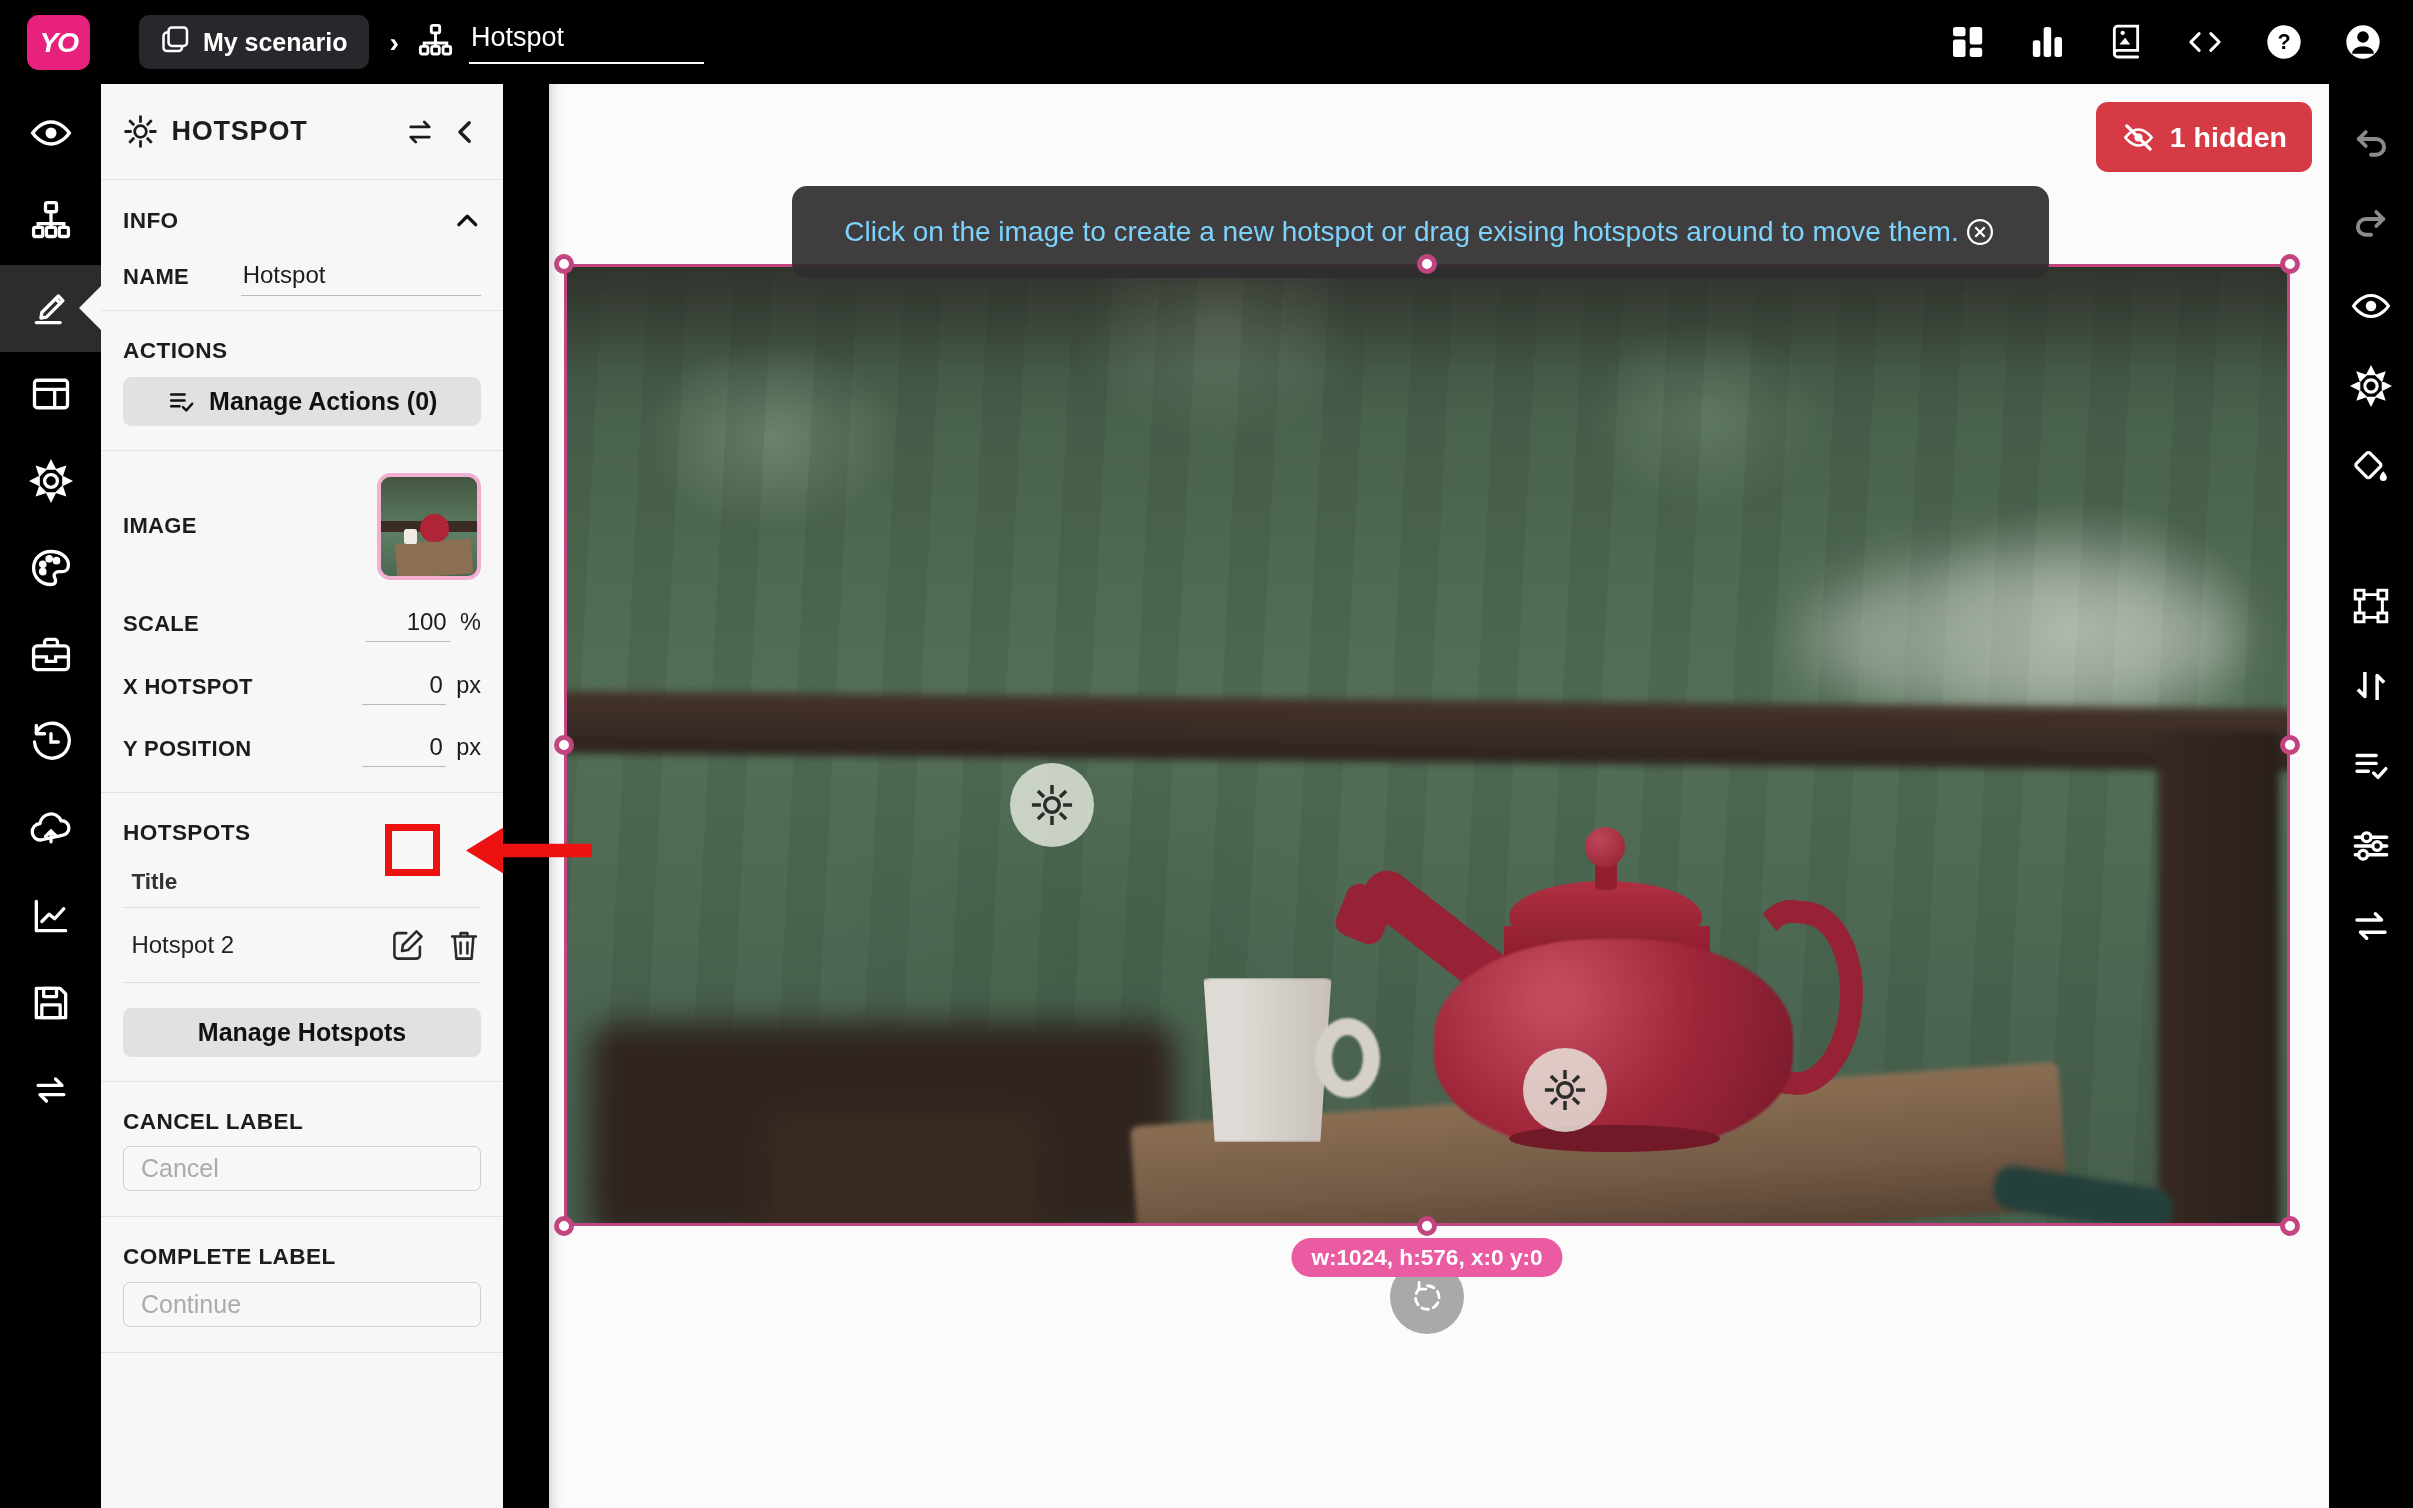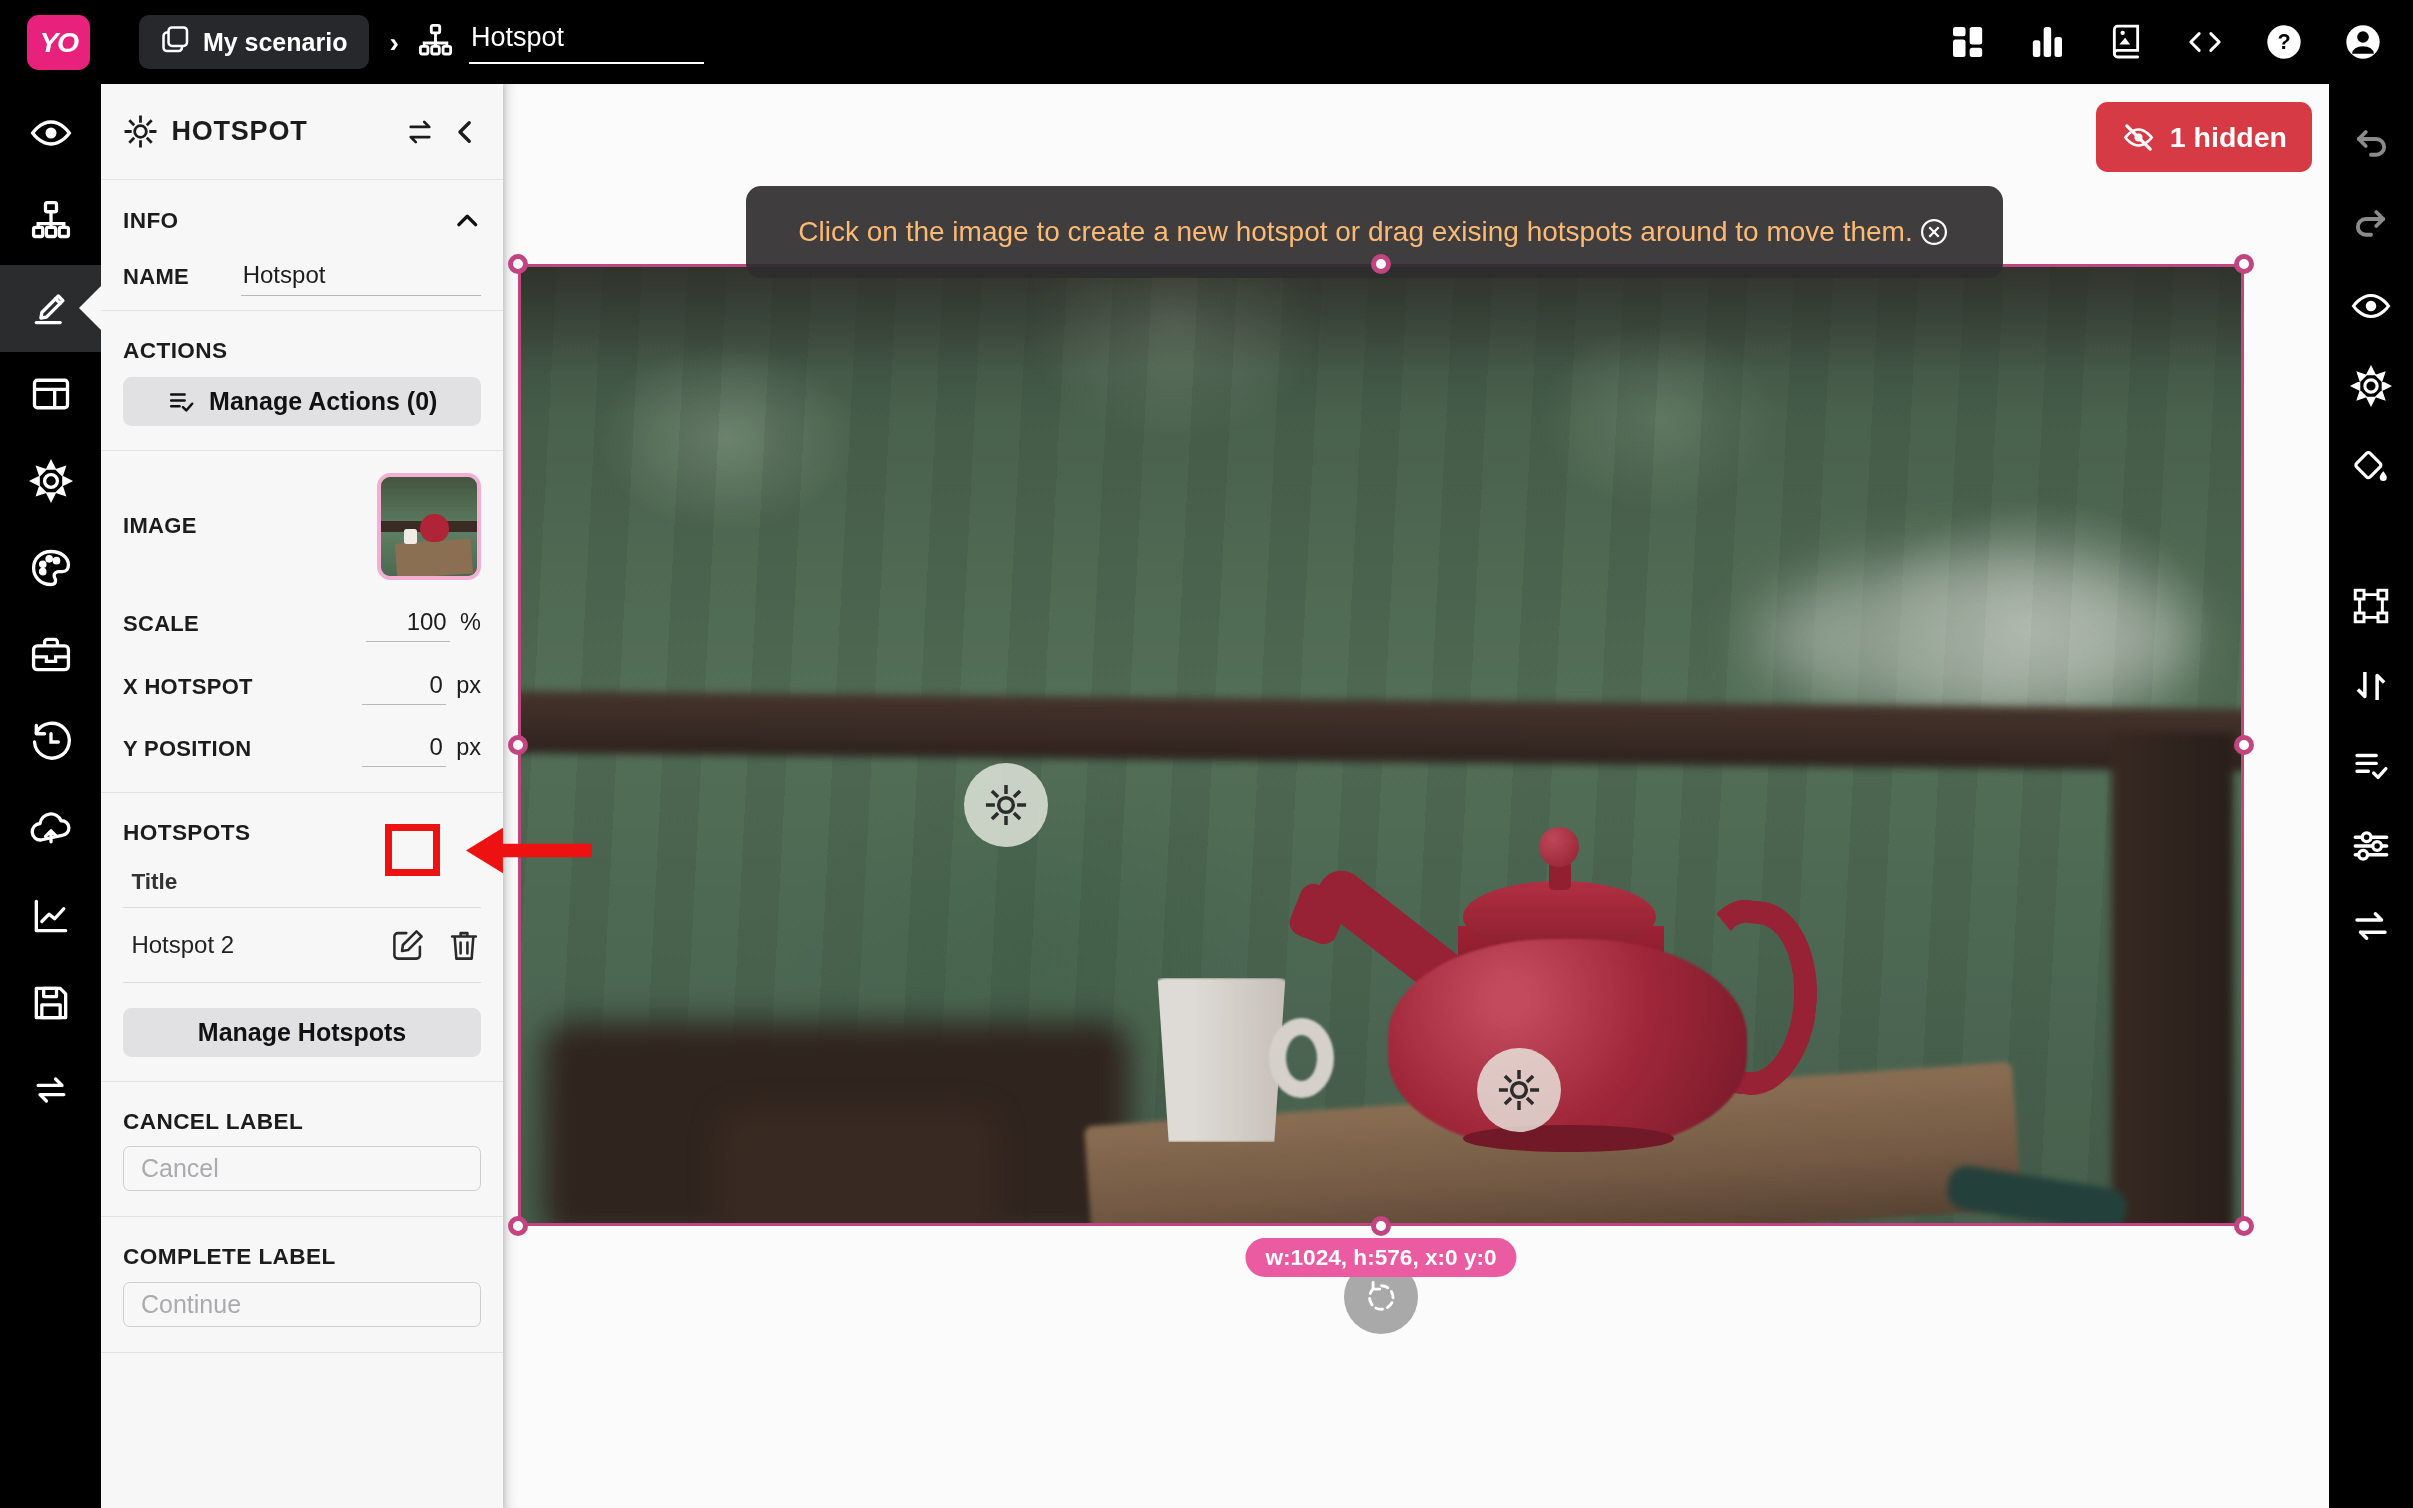--- a/index.html
+++ b/index.html
@@ -63,27 +63,27 @@
   .hs-row { display:flex; align-items:center; padding:20px 0 20px 8.4px; border-bottom:1.7px solid #dcdcde; }
   .hs-name { font-size:24px; color:#222; }
   .hs-actions { margin-left:auto; display:flex; align-items:center; gap:22px; }
   .hs-ic { width:34px; height:34px; color:#2a2a2a; cursor:pointer; }
   .hs-ic svg { width:100%; height:100%; }
   .label-input { width:100%; height:45px; border:1.7px solid #cfcfd2; border-radius:6.7px; background:#f7f7f8; margin:3.4px 0 25px;
     font-size:25px; padding:0 17px; color:#1c1c1c; font-family:"Liberation Sans",sans-serif; }
   .label-input::placeholder { color:#ababae; }
 
   
-  .canvas { flex:1; position:relative; background:#fbfbfc; box-shadow:inset 11.7px 0 15px -11.7px rgba(0,0,0,.25); }
+  .canvas { flex:1; position:relative; background:#fbfbfc; box-shadow:inset 11.7px 0 15px -11.7px rgba(0,0,0,.25);margin-left:46px; }
   .hidden-btn { position:absolute; right:17px; top:18.4px; height:70px; background:#d63a45; border-radius:11.7px; display:flex; align-items:center;
     gap:13.4px; padding:0 25px; color:#fff; z-index:30; cursor:pointer; }
   .hidden-btn svg { width:35px; height:35px; }
   .hidden-btn span { font-size:28.5px; font-weight:bold; }
   .toast { position:absolute; left:243px; top:102px; width:1257px; height:92px; background:rgba(47,45,46,.92); border-radius:15px;
-    display:flex; align-items:center; justify-content:center; gap:4px; color:#fdba74; z-index:30; }
+    display:flex; align-items:center; justify-content:center; gap:4px; color:#7dd3fc; z-index:30; }
   .toast span { font-size:28px; }
   .toast .close { width:34px; height:34px; cursor:pointer; flex:none; }
 
   
   .stage { position:absolute; left:15px; top:180px; width:1726px; height:962px; }
   .photo { position:absolute; inset:0; overflow:hidden; background:
       radial-gradient(251px 184px at 88% 38%, rgba(222,230,218,.55), transparent 70%),
       radial-gradient(184px 134px at 12% 18%, rgba(190,210,185,.35), transparent 70%),
       radial-gradient(218px 168px at 38% 6%, rgba(170,195,165,.32), transparent 70%),
       radial-gradient(168px 134px at 66% 16%, rgba(150,178,148,.35), transparent 70%),

